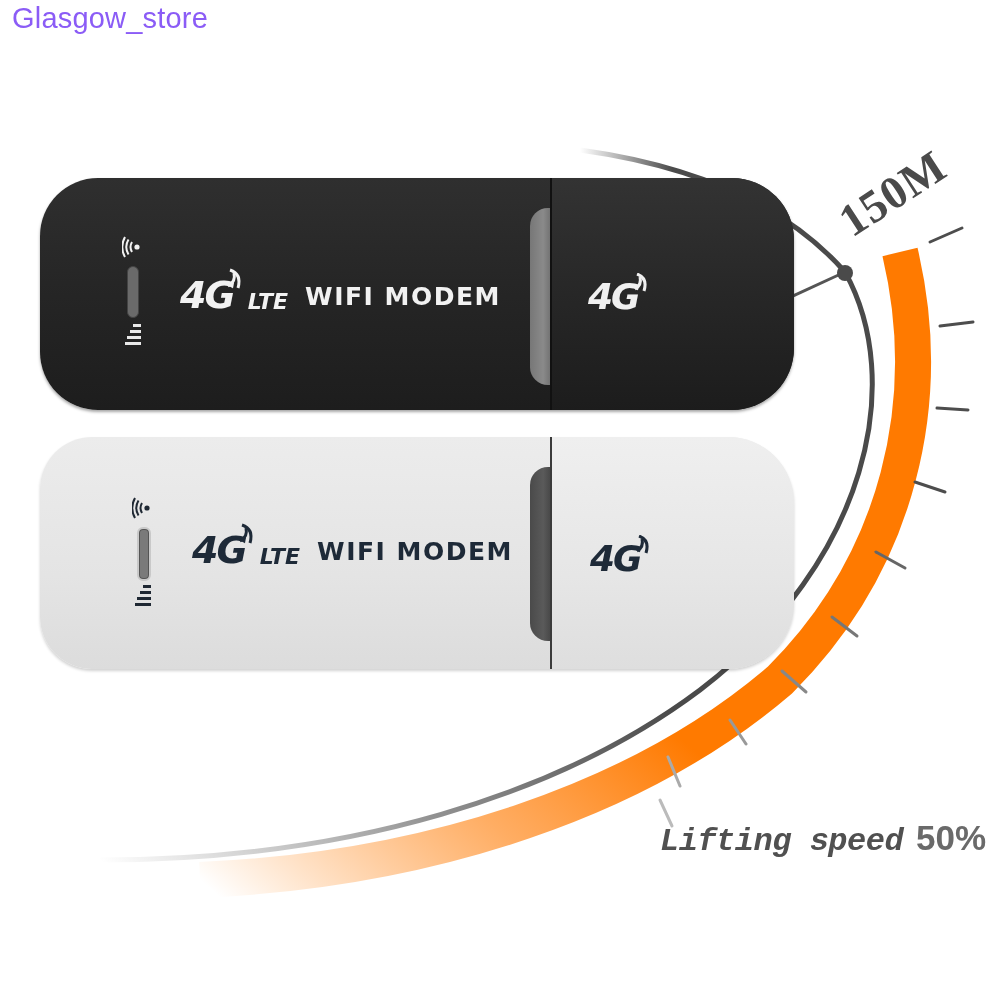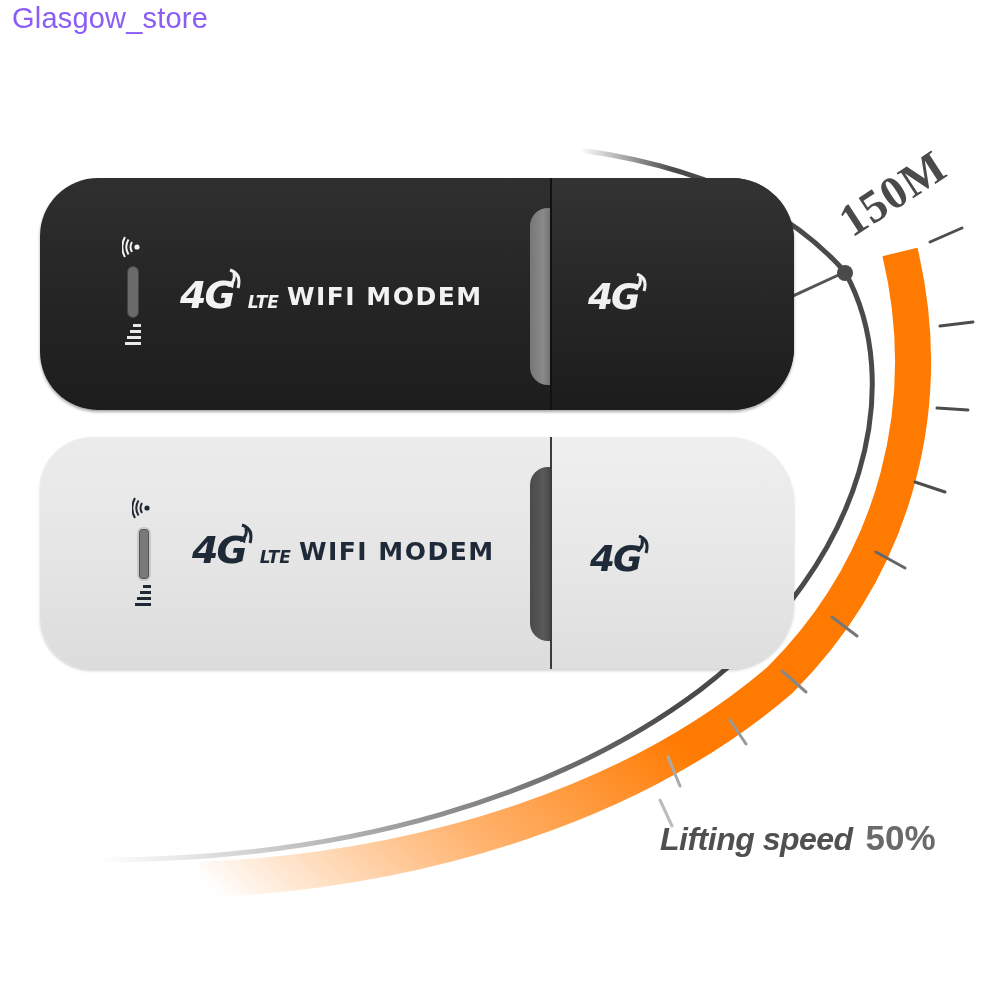--- a/index.html
+++ b/index.html
@@ -22,32 +22,32 @@
   .led-bar { position:absolute; left:5px; top:30px; width:10px; height:50px; border-radius:6px; }
   .modem.black .led-bar { background:#6a6a6a; border:1px solid #444; }
   .modem.white .led-bar { background:#7a7a7a; border:2px solid #c9c9c9; box-shadow:0 0 0 1px #555 inset; }
   .bars { position:absolute; left:3px; top:88px; width:16px; }
   .bars span { display:block; height:3px; margin-bottom:3px; margin-left:auto; }
   .modem.black .bars span { background:#e8e8e8; }
   .modem.white .bars span { background:#1f2833; }
 
   .brand { position:absolute; left:140px; top:96px; height:40px; display:flex; align-items:flex-end; }
   .brand .g4 { font-size:38px; font-weight:bold; font-style:italic; line-height:38px; font-family:"DejaVu Sans", sans-serif; letter-spacing:-2px; }
-  .brand .lte { font-size:17px; font-style:italic; font-weight:bold; line-height:18px; margin-left:2px; margin-bottom:3px; font-family:"DejaVu Sans", sans-serif; }
-  .brand .name { font-size:25px; font-weight:bold; letter-spacing:1.5px; margin-left:8px; line-height:28px; margin-bottom:3px; font-family:"DejaVu Sans", sans-serif; }
+  .brand .lte { font-size:22px; font-style:italic; font-weight:bold; line-height:18px; margin-left:2px; margin-bottom:3px; font-family:"DejaVu Sans", sans-serif; }
+  .brand .name { font-size:25px; font-weight:bold; letter-spacing:1.5px; margin-left:17px; line-height:28px; margin-bottom:3px; font-family:"DejaVu Sans", sans-serif; }
   .modem.black .brand { color:#f2f2f2; }
   .modem.white .brand { color:#1e2a38; }
 
   .cap-logo { position:absolute; left:548px; top:95px; display:flex; align-items:flex-end; }
   .cap-logo .g4 { font-size:36px; font-weight:bold; font-style:italic; font-family:"DejaVu Sans", sans-serif; letter-spacing:-2px; line-height:36px; }
   .modem.black .cap-logo { color:#f0f0f0; }
   .modem.white .cap-logo { color:#1e2a38; }
 
   .speed-label { position:absolute; left:660px; top:818px; font-size:32px; color:#505050; white-space:nowrap; }
-  .speed-label .lbl { font-weight:bold; font-style:italic; letter-spacing:-0.5px; }
+  .speed-label .lbl { font-weight:bold; font-style:italic; letter-spacing:-0.5px;font-family:Liberation Mono, monospace; }
   .speed-label .pct { font-weight:bold; color:#6a6a6a; font-size:35px; margin-left:4px; }
 </style>
 </head>
 <body>
 
 <div class="store">Glasgow_store</div>
 
 <svg class="dial" width="1001" height="1001" viewBox="0 0 1001 1001">
   <defs>
     <linearGradient id="grayFade" x1="0" y1="1" x2="1" y2="0">

